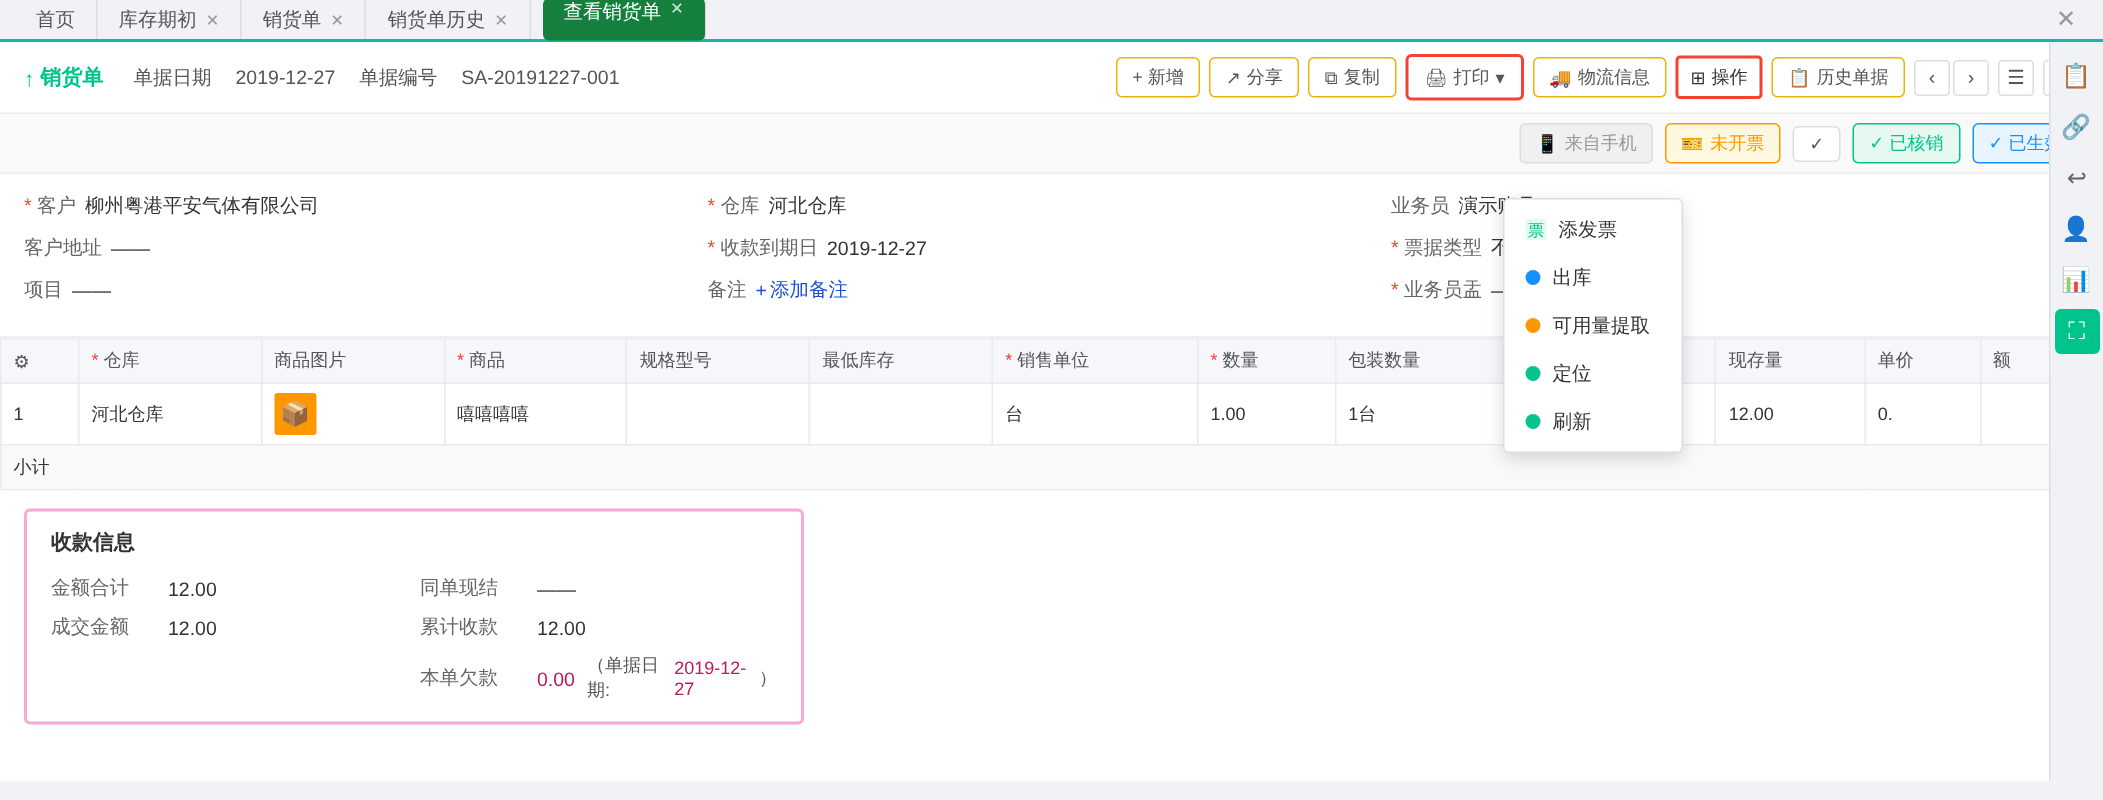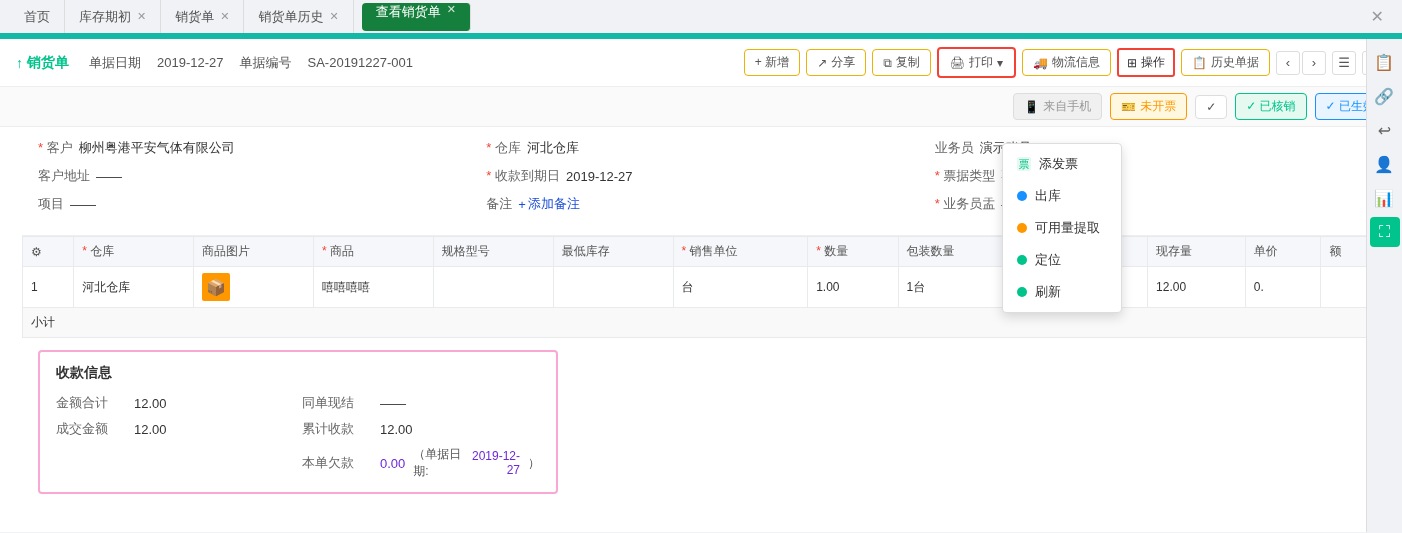--- a/index.html
+++ b/index.html
@@ -1,21 +1,21 @@
 <!DOCTYPE html>
 <html><head>
   <meta charset="utf-8">
   <style>
     * { box-sizing: border-box; margin: 0; padding: 0; }
     body { font-family: 'Microsoft YaHei', Arial, sans-serif; font-size: 13px; background: #f0f2f5; color: #333; }
 
     
     .tab-bar {
-      display: flex; align-items: center; background: #f0f2f5; border-bottom: 6px solid #14b8a6;
-      padding: 0 10px; height: 39px; position: relative;
+      display: flex; align-items: center; background: #f0f2f5; border-bottom: 2px solid #14b8a6;
+      padding: 0 10px; height: 28px; position: relative;
     }
     .tab {
       display: flex; align-items: center; padding: 0 14px; height: 100%; cursor: pointer;
       font-size: 13px; color: #555; border-right: 1px solid #ddd; white-space: nowrap;
     }
     .tab-close { margin-left: 6px; color: #999; font-size: 11px; cursor: pointer; }
     .tab-special { background: #15803d; color: #fff !important; border-radius: 4px; margin-left: 8px; padding: 0 14px; height: 28px; display: flex; align-items: flex-start; }
     .tab-special .tab-close { color: rgba(255,255,255,0.8); }
     .close-btn-right { margin-left: auto; color: #999; cursor: pointer; font-size: 16px; padding: 4px 8px; }
 
@@ -80,21 +80,21 @@
     
     .summary-section {
       border: 2px solid #f9a8d4; border-radius: 4px; margin: 12px 16px;
       padding: 12px 16px; background: #fff; max-width: 520px;
     }
     .summary-title { font-weight: bold; font-size: 14px; margin-bottom: 12px; }
     .summary-grid { display: grid; grid-template-columns: 1fr 1fr; gap: 8px; }
     .summary-row { display: flex; align-items: center; gap: 8px; }
     .summary-label { color: #666; white-space: nowrap; min-width: 70px; }
     .summary-value { color: #333; }
-    .summary-value.red { color: #6d28d9; text-align: right; }
+    .summary-value.red { color: #be185d; }
 
     
     .dropdown-menu {
       position: absolute; background: #fff; border: 1px solid #ddd; border-radius: 4px;
       box-shadow: 0 4px 12px rgba(0,0,0,0.15); z-index: 100; min-width: 120px;
       padding: 4px 0;
     }
     .dropdown-menu-item {
       display: flex; align-items: center; gap: 8px; padding: 7px 14px;
       cursor: pointer; font-size: 13px; color: #333;
@@ -222,21 +222,21 @@
       <div class="status-btn green">
         <span>✓</span>
         <span>已核销</span>
       </div>
       <div class="status-btn blue">
         <span>✓</span>
         <span>已生效</span>
       </div>
     </div>
 
-    <div style="flex:1; overflow-y:auto; position:relative; padding-right:27px;margin-left:22px;">
+    <div style="flex:1; overflow-y:auto; position:relative; padding-right:27px;">
 
       <div class="form-section">
         <div class="form-row">
           <div class="form-field">
             <span class="form-label required">客户</span>
             <span class="form-value">柳州粤港平安气体有限公司</span>
           </div>
           <div class="form-field">
             <span class="form-label required">仓库</span>
             <span class="form-value">河北仓库</span>

